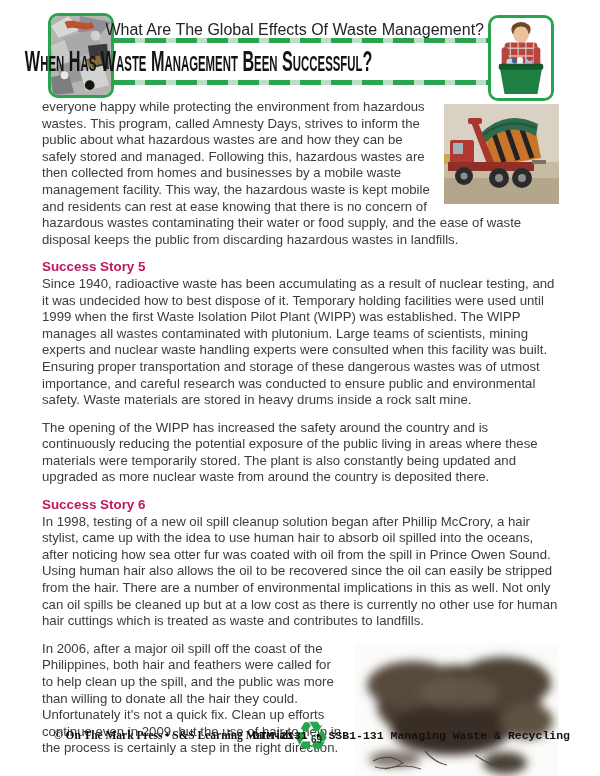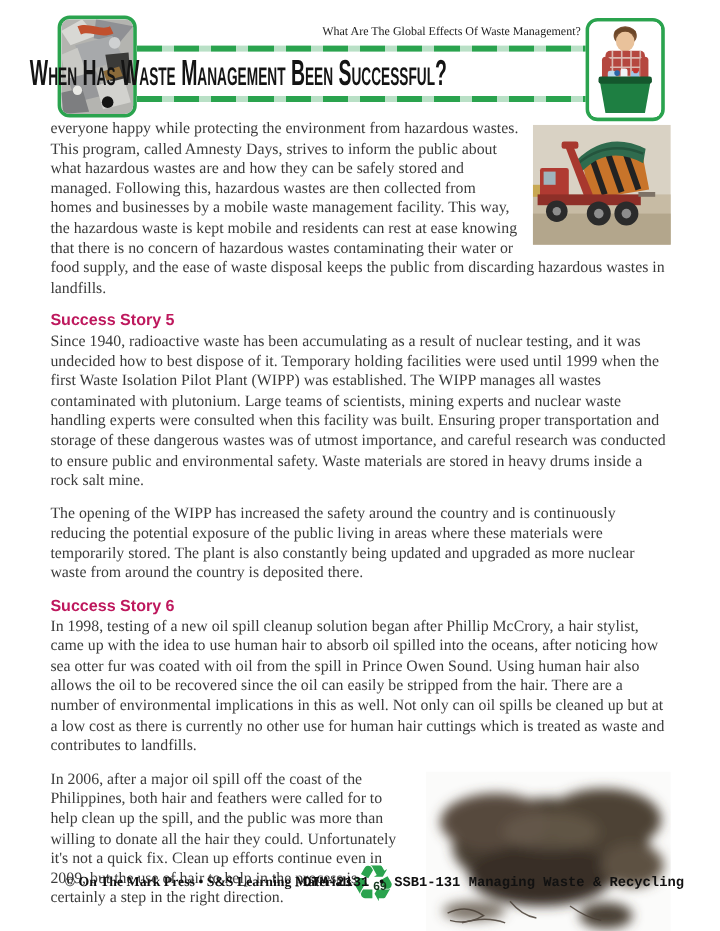--- a/index.html
+++ b/index.html
@@ -7,35 +7,35 @@
         font-family:"Liberation Sans",sans-serif;}
 
   
   .photo-frame{position:absolute;border:3px solid #2aa34e;border-radius:10px;
                overflow:hidden;background:#fff;box-sizing:border-box;}
   .left-photo{left:48px;top:13px;width:66px;height:85px;}
   .right-photo{left:488px;top:15px;width:66px;height:86px;}
   .photo-frame svg{display:block;width:100%;height:100%;}
 
   .eyebrow{position:absolute;top:21px;right:116px;
-           font-family:Liberation Serif, serif;font-size:10px;color:#222;
+           font-family:Liberation Sans, sans-serif;font-size:16px;color:#222;
            white-space:nowrap;text-align:right;}
 
   .title-band{position:absolute;left:114px;top:38px;width:374px;}
   .dash-line{height:5px;
      background:repeating-linear-gradient(90deg,#2aa34e 0 21px,#b9e0c6 21px 31px);}
   .title-row{height:37px;display:flex;align-items:center;justify-content:flex-end;overflow:visible;}
   .title-text{white-space:nowrap;font-weight:700;font-size:27px;color:#141414;
               font-variant:small-caps;letter-spacing:0px;
               transform:scale(0.60,1.12);transform-origin:center center;}
 
   
   .content{position:absolute;left:42px;top:99px;width:517px;
            color:#3c3c3c;font-size:13.2px;line-height:16.6px;}
-  .content p{margin:0 0 11px 0;font-family:Liberation Serif, serif;}
+  .content p{margin:0 0 11px 0;}
   .story-heading{font-size:13.4px;font-weight:700;color:#be185d;
                  margin:11px 0 0 0;line-height:16.6px;}
   .fig{float:right;display:block;}
   .truck-fig{width:115px;height:100px;margin:5px 0 6px 10px;}
   .hair-fig{width:204px;height:135px;margin:2px 0 4px 12px;}
   .fig svg{display:block;width:100%;height:100%;}
 
   
   .footer{position:absolute;left:0;top:712px;width:600px;height:50px;margin-left:12px;}
   .footer-left{position:absolute;left:42px;top:17px;

